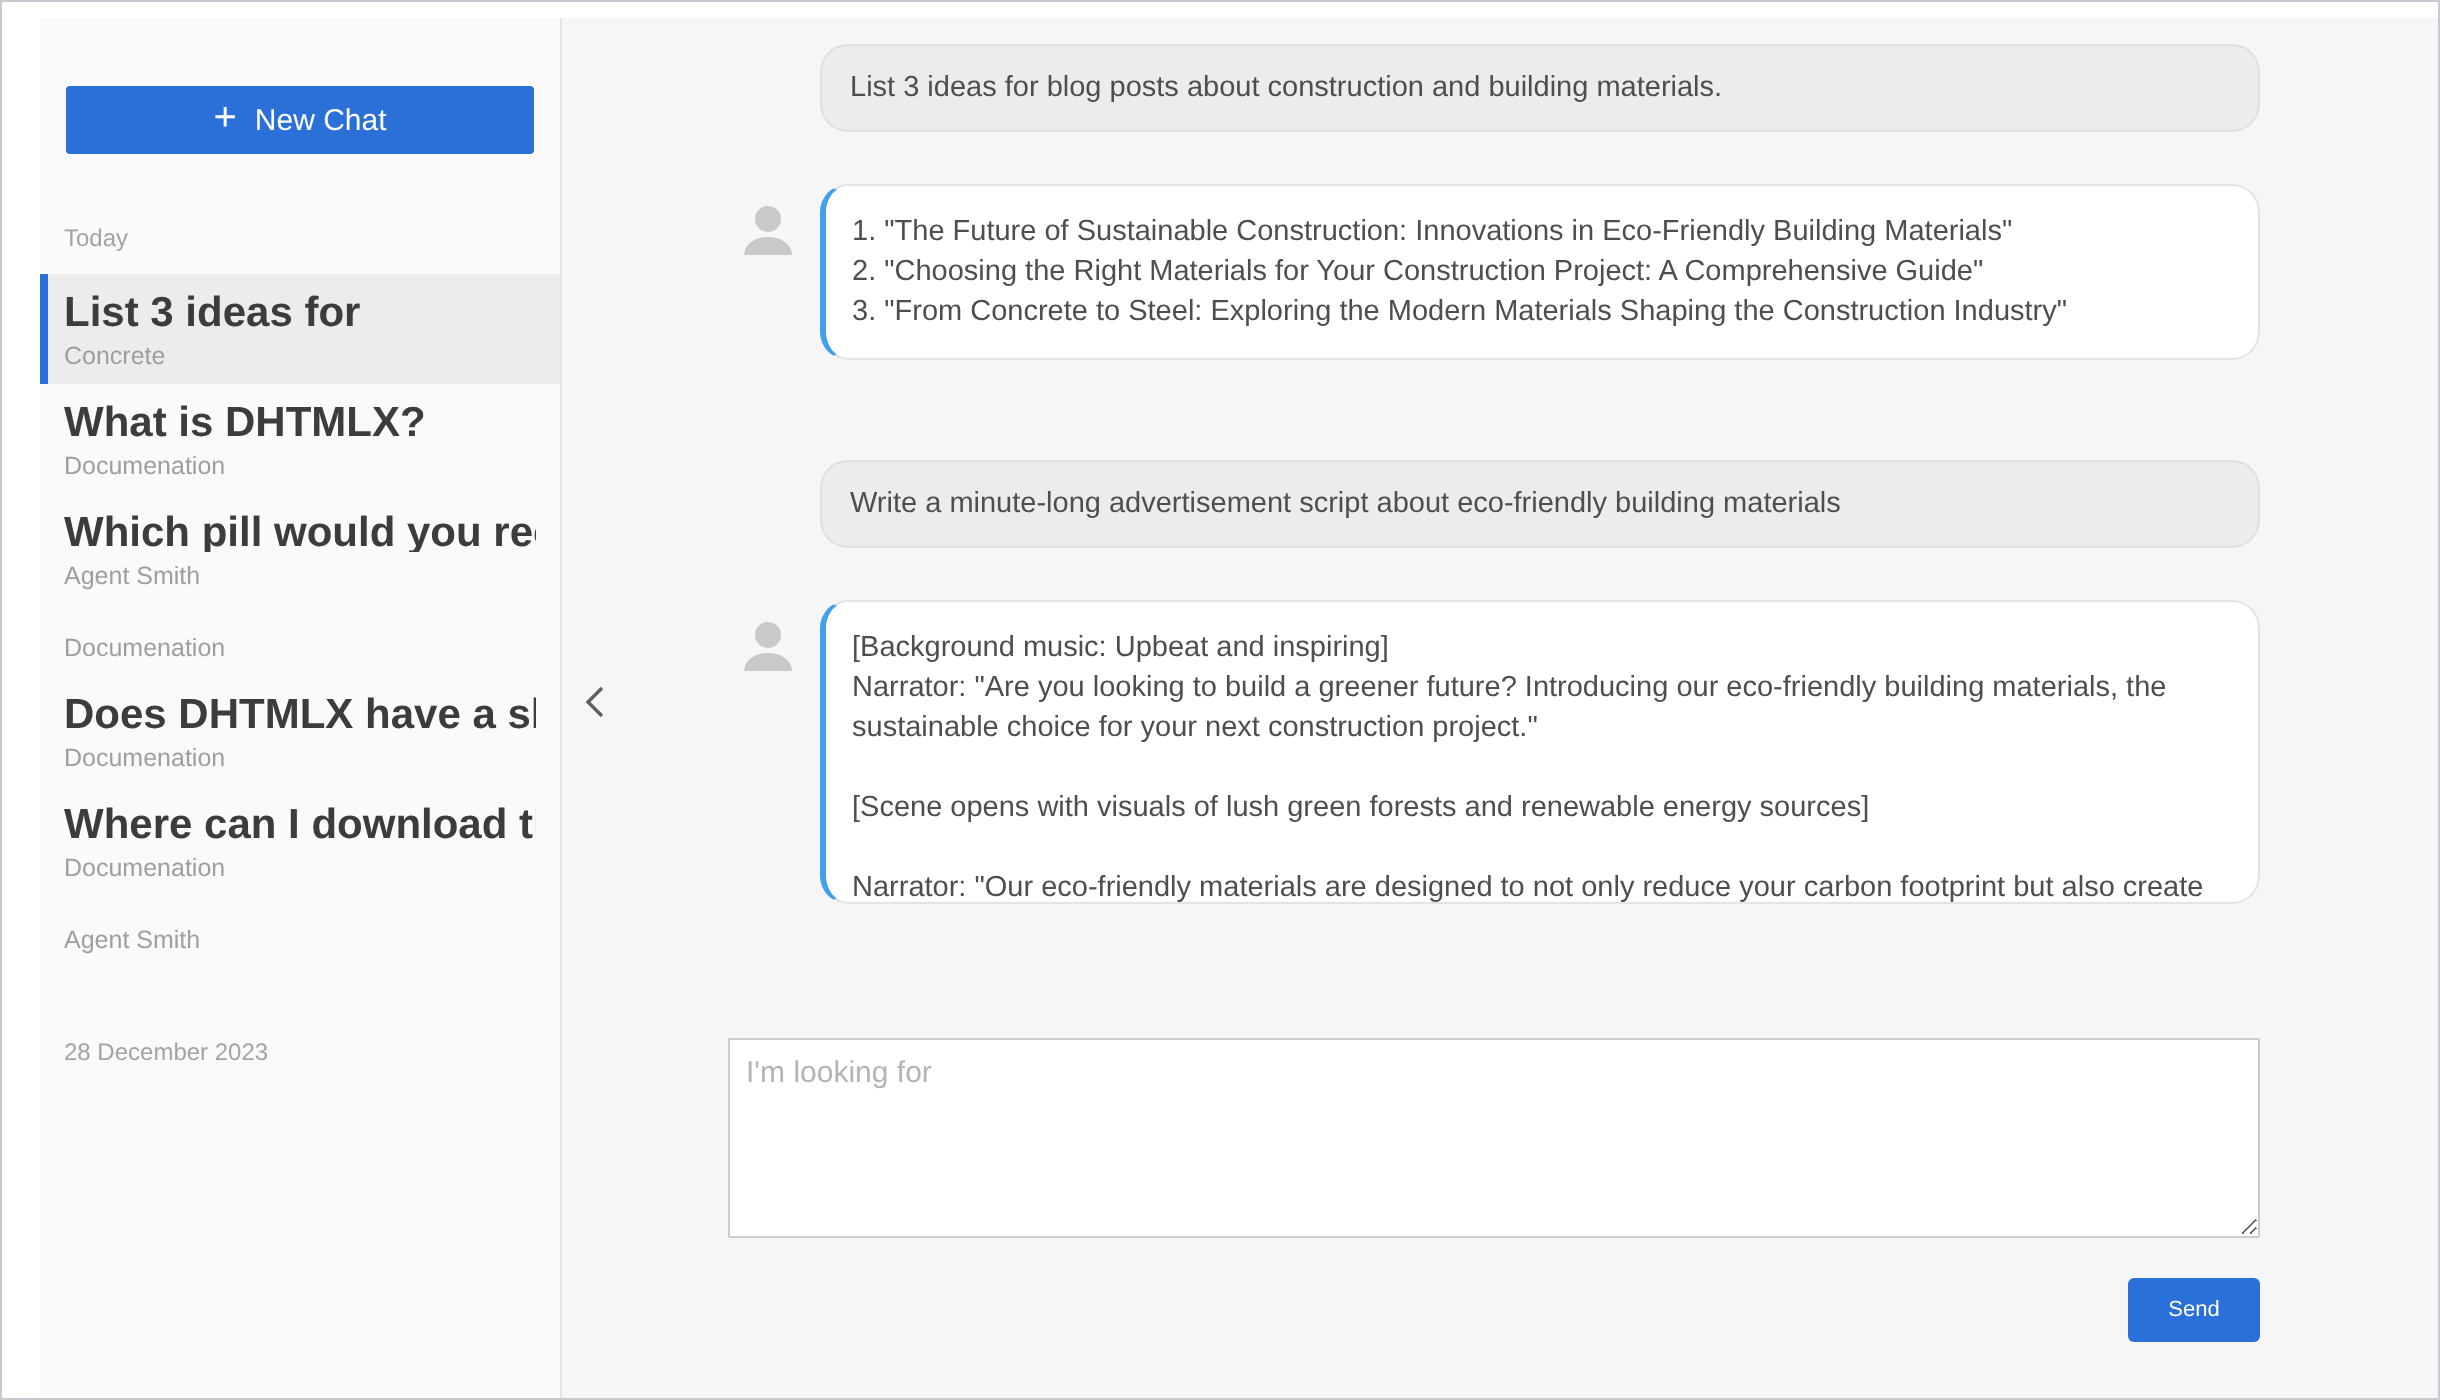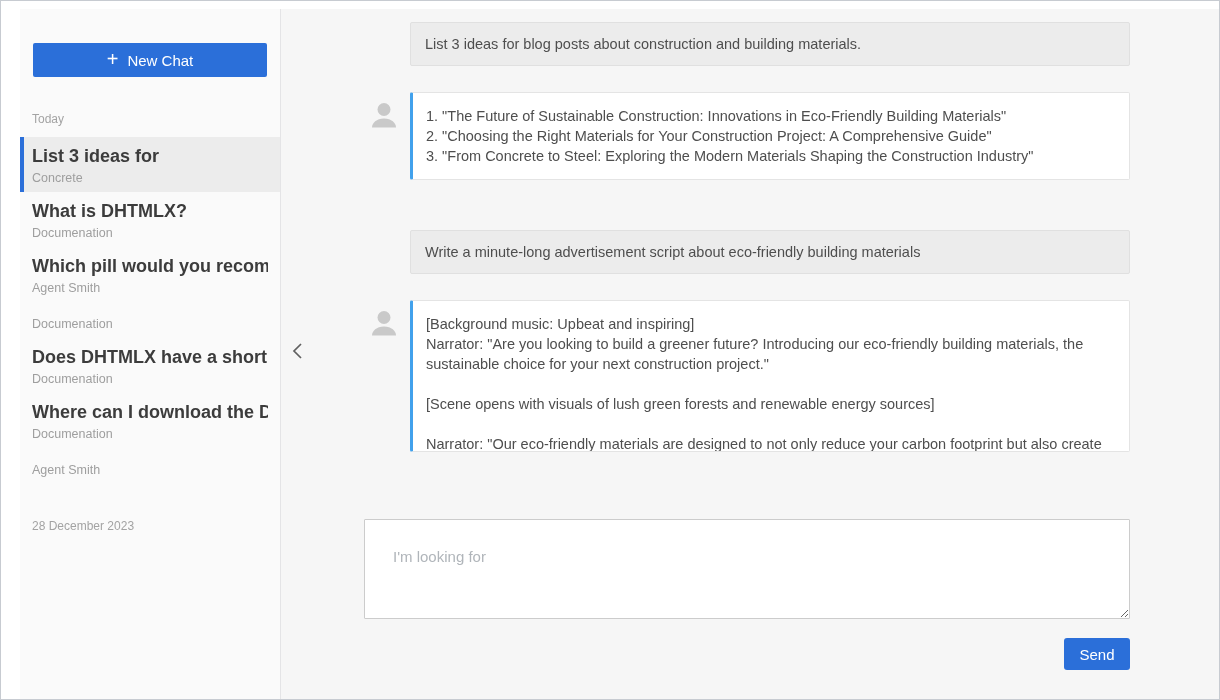--- a/index.html
+++ b/index.html
@@ -28,21 +28,21 @@
   .new-chat .plus { font-size:20px; font-weight:300; line-height:1; position:relative; top:-1px; }
   .chat-list { flex:1; overflow:hidden; }
   .group-label {
     margin:34px 12px 10px 12px; font-size:12px; color:#a3a3a3; line-height:16px;
   }
   .chat-item {
     padding:10px 12px 7px 8px; border-left:4px solid transparent; cursor:pointer;
   }
   .chat-item.selected { background:#ececec; border-left-color:#2b6fd9; }
   .chat-item .title {
-    font-size:18px; font-weight:600; color:#3c3c3c; line-height:19px;
+    font-size:21px; font-weight:600; color:#3c3c3c; line-height:19px;
     white-space:nowrap; overflow:hidden;
   }
   .chat-item .subtitle {
     margin-top:5px; font-size:12.5px; color:#9e9e9e; line-height:14px;
     white-space:nowrap; overflow:hidden;
   }
 
   
   .collapse-btn {
     position:absolute; left:287px; top:338px; width:18px; height:24px;
@@ -54,43 +54,43 @@
   .messages {
     height:493px; padding:13px 89px 0 83px; overflow:hidden;
   }
   .msg-row { display:flex; align-items:flex-start; }
   .msg-row.gap-small { margin-top:26px; }
   .msg-row.gap-large { margin-top:50px; }
   .gutter { width:46px; flex:none; padding-left:4px; }
   .avatar { margin-top:8px; display:block; }
   .bubble {
     flex:1; font-size:14.5px; line-height:20px; color:#4e4e4e;
-    white-space:pre-wrap; border-radius:2px;
+    white-space:pre-wrap; border-radius:14px;
   }
   .bubble.user {
     background:#ececec; border:1px solid #e0e0e0; padding:11px 14px;
   }
   .bubble.agent {
     background:#fff; border:1px solid #e4e4e4; border-left:3px solid #41a1ec;
     padding:13px 13px;
   }
   .bubble.clipped { height:152px; overflow:hidden; }
 
   
   .composer { margin:17px 89px 0 83px; }
   .composer textarea {
     width:100%; height:100px; resize:both; overflow:auto;
     border:1px solid #ccc; border-radius:1px; background:#fff;
-    padding:28px; font-family:inherit; font-size:15px; color:#c2410c;
+    padding:8px; font-family:inherit; font-size:15px; color:#c2410c;
   }
   .composer textarea::placeholder { color:#b0b5ba; }
   .send-row { margin-top:15px; text-align:right; }
   .send-btn {
     width:66px; height:32px; background:#2b6fd9; color:#fff; border:none;
-    border-radius:3px; font-family:inherit; font-size:15px; font-weight:500;
+    border-radius:3px; font-family:inherit; font-size:11px; font-weight:500;
     cursor:pointer;
   }
 </style>
 </head>
 <body>
 
 <div class="app">
   <div class="columns">
 
     <aside class="sidebar">

